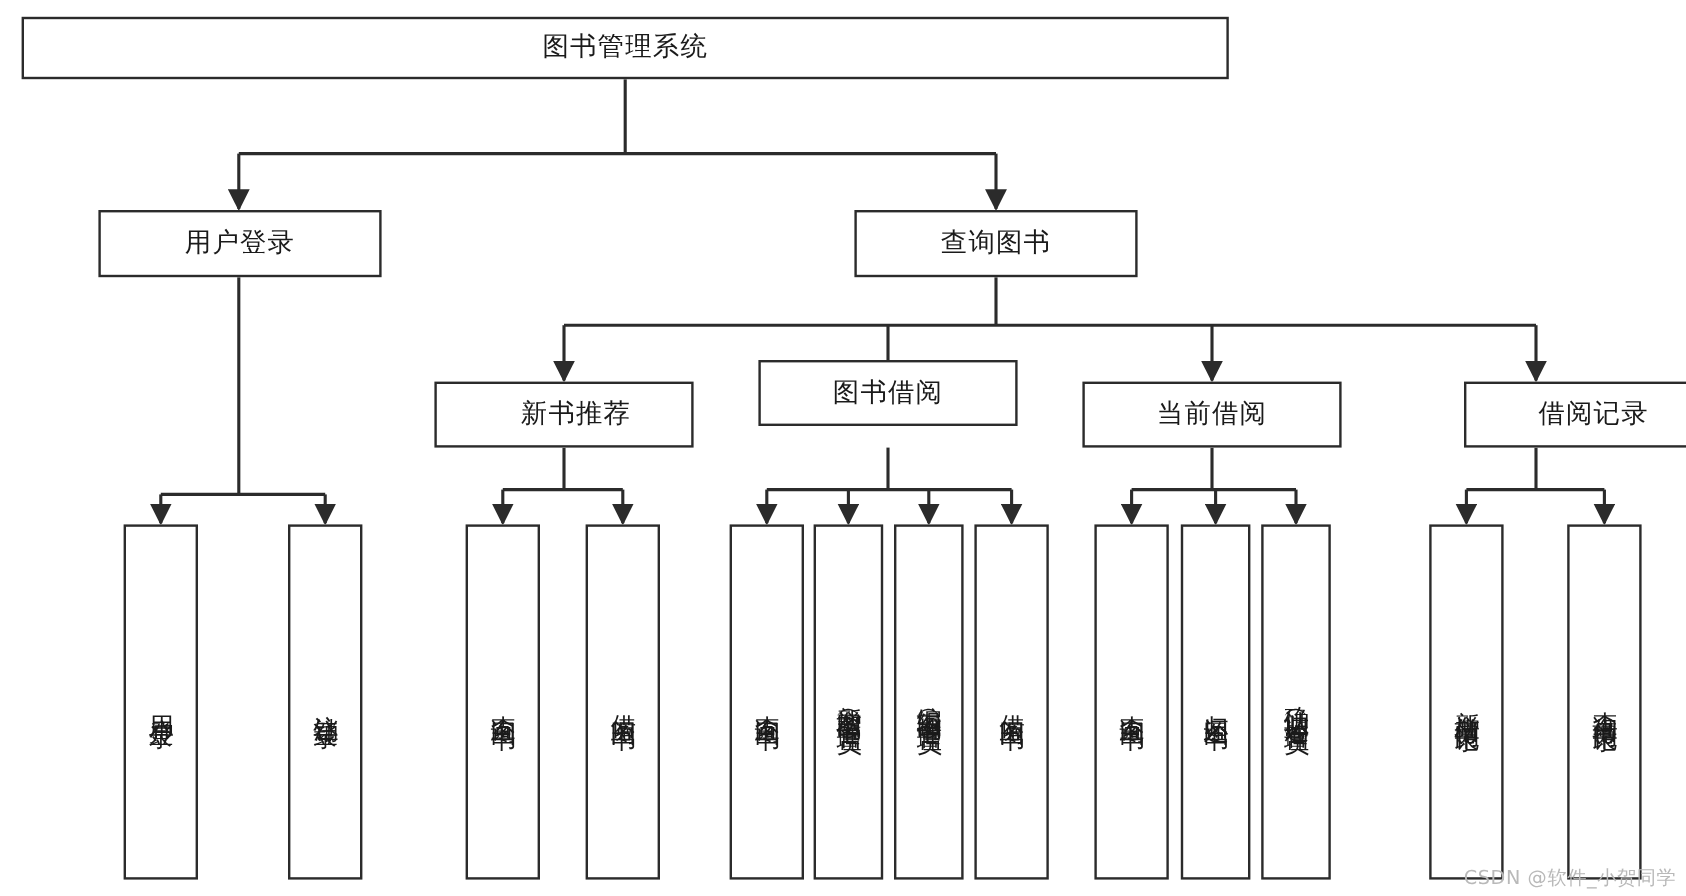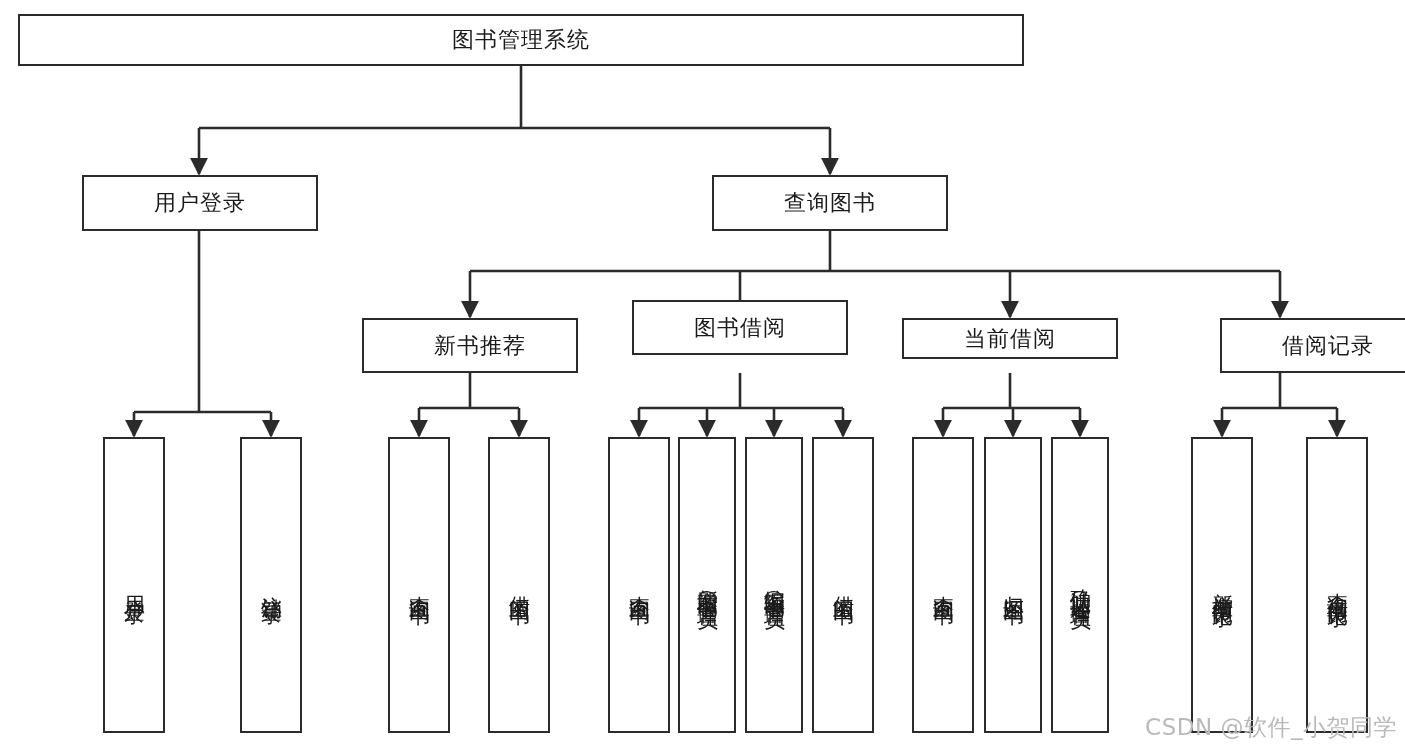--- a/index.html
+++ b/index.html
@@ -55,21 +55,21 @@
     writing-mode: vertical-rl;
     text-orientation: upright;
     font-size: 21px;
     letter-spacing: 3px;
     line-height: 1;
   }
   #watermark {
     position: absolute;
     right: 8px;
     bottom: 4px;
-    font-size: 23px;
+    font-size: 16px;
     color: #b9b9b9;
     letter-spacing: 0.5px;
     white-space: nowrap;
     font-family: "DejaVu Sans", "Liberation Sans", sans-serif;
     margin-top: 44px;
   }
 </style>
 </head>
 <body>
 
@@ -128,21 +128,21 @@
       </div>
       <div class="node horiz" style="left: 712px; top: 175px; width: 236px; height: 56px;">
         <span class="label">查询图书</span>
       </div>
       <div class="node horiz" style="left: 362px; top: 318px; width: 216px; height: 55px; padding-left: 20px;">
         <span class="label">新书推荐</span>
       </div>
       <div class="node horiz" style="left: 632px; top: 300px; width: 216px; height: 55px;">
         <span class="label">图书借阅</span>
       </div>
-      <div class="node horiz" style="left: 902px; top: 318px; width: 216px; height: 41px;">
+      <div class="node horiz" style="left: 902px; top: 318px; width: 216px; height: 55px;">
         <span class="label">当前借阅</span>
       </div>
       <div class="node horiz" style="left: 1172px; top: 318px; width: 216px; height: 55px; margin-left: 48px;">
         <span class="label">借阅记录</span>
       </div>
       <div class="node vert" style="left: 103px; top: 437px; width: 62px; height: 296px;">
         <span class="label">用户登录</span>
       </div>
       <div class="node vert" style="left: 240px; top: 437px; width: 62px; height: 296px;">
         <span class="label">注销登录</span>

